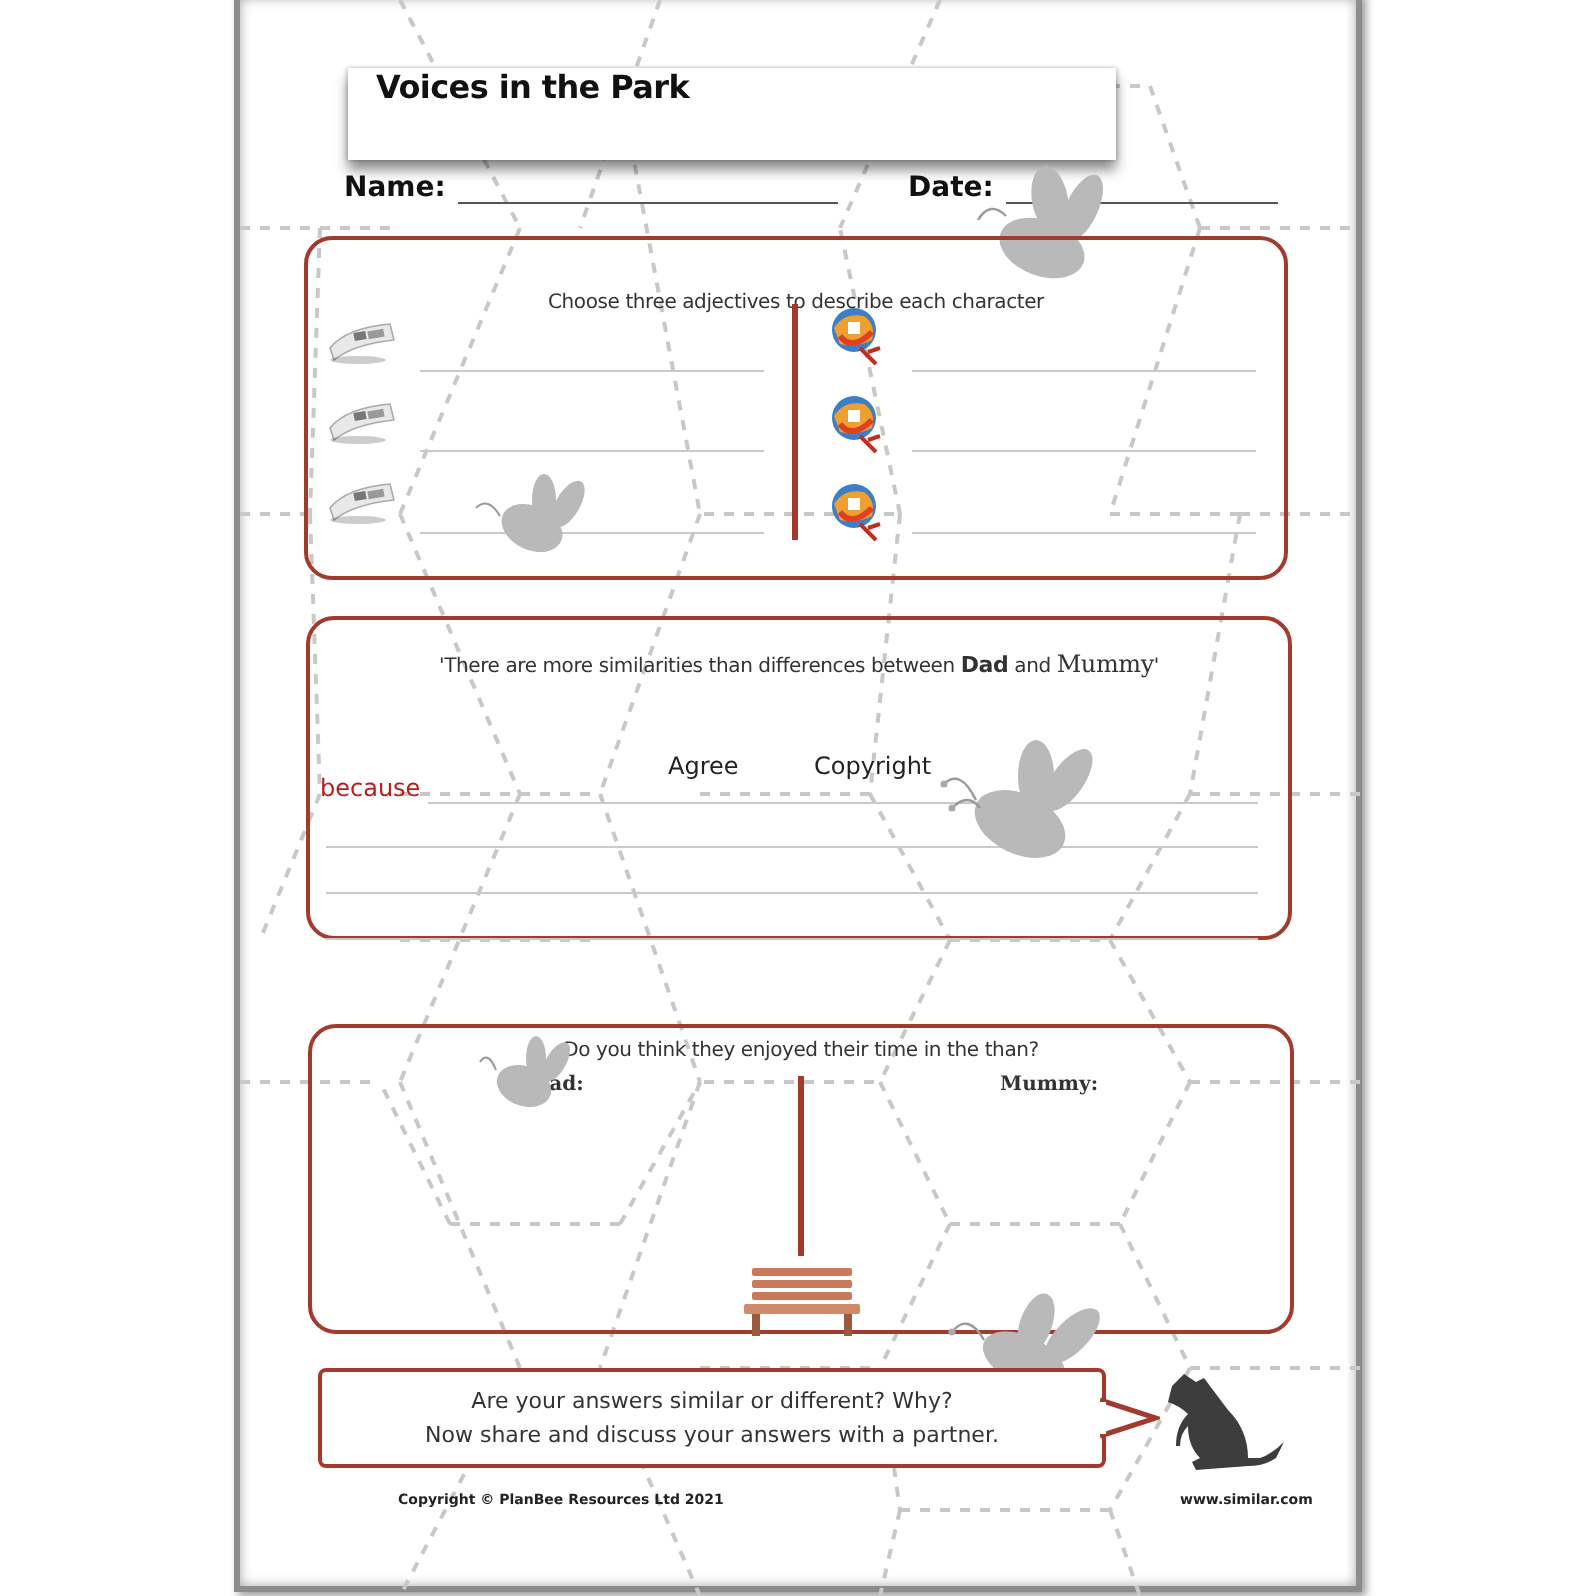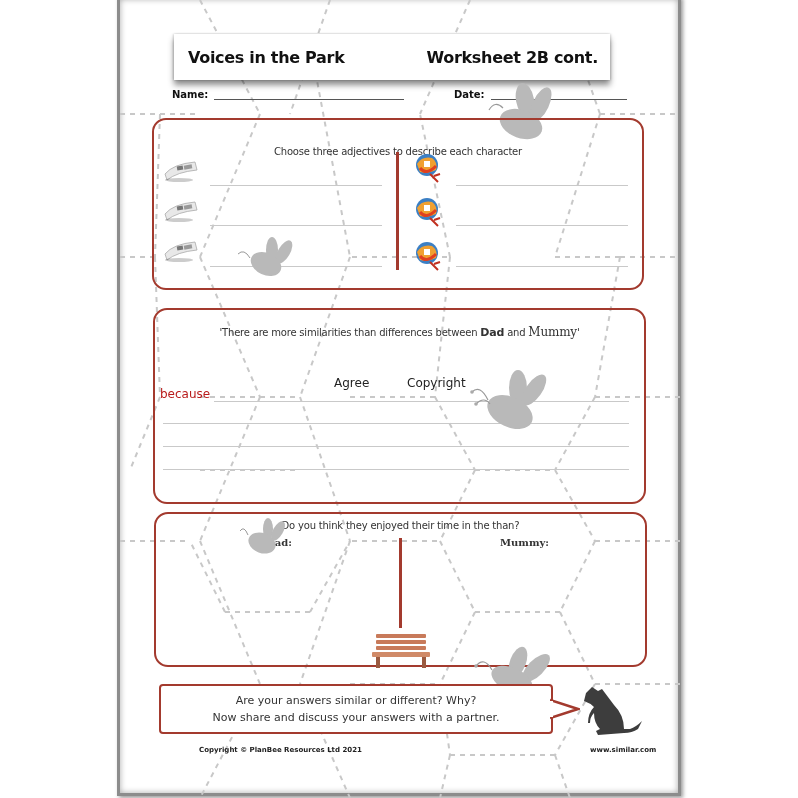--- a/index.html
+++ b/index.html
@@ -10,29 +10,29 @@
     position: absolute; left: 117px; top: -4px; width: 564px; height: 800px;
     background: #fff;
     border: 3px solid #8c8c8c;
     box-shadow: inset 0 0 6px rgba(0,0,0,0.35), 2px 2px 4px rgba(0,0,0,0.4);
   }
 
   
   .hex-bg { position: absolute; left: 0; top: 0; width: 798px; height: 798px; pointer-events: none; }
 
   .banner {
-    position: absolute; left: 174px; top: 34px; width: 436px; height: 46px;
+    position: absolute; left: 174px; top: 34px; width: 384px; height: 46px;
     background: #fff;
     box-shadow: 0 5px 6px rgba(0,0,0,0.45), -1px 0 2px rgba(0,0,0,0.15), 1px 0 2px rgba(0,0,0,0.15);
-    display: flex; align-items: center; justify-content: space-between;
+    display: flex; justify-content: space-between;
     padding: 0 12px 0 14px;
   }
   .banner span { font-family: "DejaVu Sans", sans-serif; font-weight: bold; font-size: 16px; color: #111; letter-spacing: -0.3px; }
 
-  .field-row { position: absolute; top: 86px; font-weight: bold; font-size: 10px; color: #111; display: flex; align-items: flex-end; }
+  .field-row { position: absolute; top: 86px; font-weight: bold; font-size: 14px; color: #111; display: flex; align-items: flex-end; }
   .field-row .line { display: inline-block; border-bottom: 1.5px solid #555; height: 14px; margin-left: 6px; }
 
   .box {
     position: absolute; border: 2.5px solid #a33a2e; border-radius: 14px; background: transparent;
   }
   .prompt {
     position: absolute; left: 0; right: 0; text-align: center;
     font-family: "DejaVu Sans", sans-serif; font-size: 10px; color: #333; letter-spacing: -0.2px;
   }
   .write-line { position: absolute; height: 0; border-top: 1px solid #c9c9c9; }
@@ -118,21 +118,20 @@
     <line x1="560" y1="612" x2="595" y2="684"></line>
     <line x1="595" y1="684" x2="555" y2="755"></line>
     <line x1="555" y1="755" x2="570" y2="798"></line>
     <line x1="225" y1="612" x2="190" y2="541"></line>
     <line x1="310" y1="612" x2="350" y2="541"></line>
   </g>
 </svg>
 
 <div class="banner">
   <span>Voices in the Park</span>
-  <span>Worksheet 2B cont.</span>
 </div>
 
 <div class="field-row" style="left:172px;">
   <span>Name:</span>
   <span class="line" style="width:190px;"></span>
 </div>
 <div class="field-row" style="left:454px;">
   <span>Date:</span>
   <span class="line" style="width:136px;"></span>
 </div>
@@ -196,21 +195,21 @@
   <circle cx="13" cy="13" r="11" fill="#3b7fc4"></circle>
   <path d="M3 12 Q8 4 18 6 Q24 10 22 18 Q14 22 6 20 Z" fill="#f0a030"></path>
   <path d="M6 16 Q12 24 22 14" stroke="#e04020" stroke-width="3" fill="none"></path>
   <rect x="10" y="9" width="6" height="6" fill="#fff"></rect>
   <path d="M16 22 L24 30 M20 24 L26 22" stroke="#c03020" stroke-width="2"></path>
 </svg>
 <div class="write-line" style="left:456px; top:185px; width:172px;"></div>
 <div class="write-line" style="left:456px; top:225px; width:172px;"></div>
 <div class="write-line" style="left:456px; top:266px; width:172px;"></div>
 
-<div class="box" style="left:153px; top:308px; width:493px; height:196px;">
+<div class="box" style="left:153px; top:308px; width:493px; height:162px;">
   <div class="prompt" style="top:15px;">
     <span>'There are more similarities than differences between </span><span class="serif-bold" style="font-family:'DejaVu Sans',sans-serif; font-weight:bold; font-size:11px;">Dad</span><span> and </span><span style="font-family:'DejaVu Serif',serif; font-size:12px;">Mummy</span><span>'</span>
   </div>
 </div>
 <div class="agree" style="left:334px; top:348px;">Agree</div>
 <div class="agree" style="left:407px; top:348px;">Copyright</div>
 <div class="because" style="left:160px; top:387px;">because</div>
 <div class="write-line" style="left:214px; top:401px; width:415px;"></div>
 <div class="write-line" style="left:163px; top:423px; width:466px;"></div>
 <div class="write-line" style="left:163px; top:446px; width:466px;"></div>

